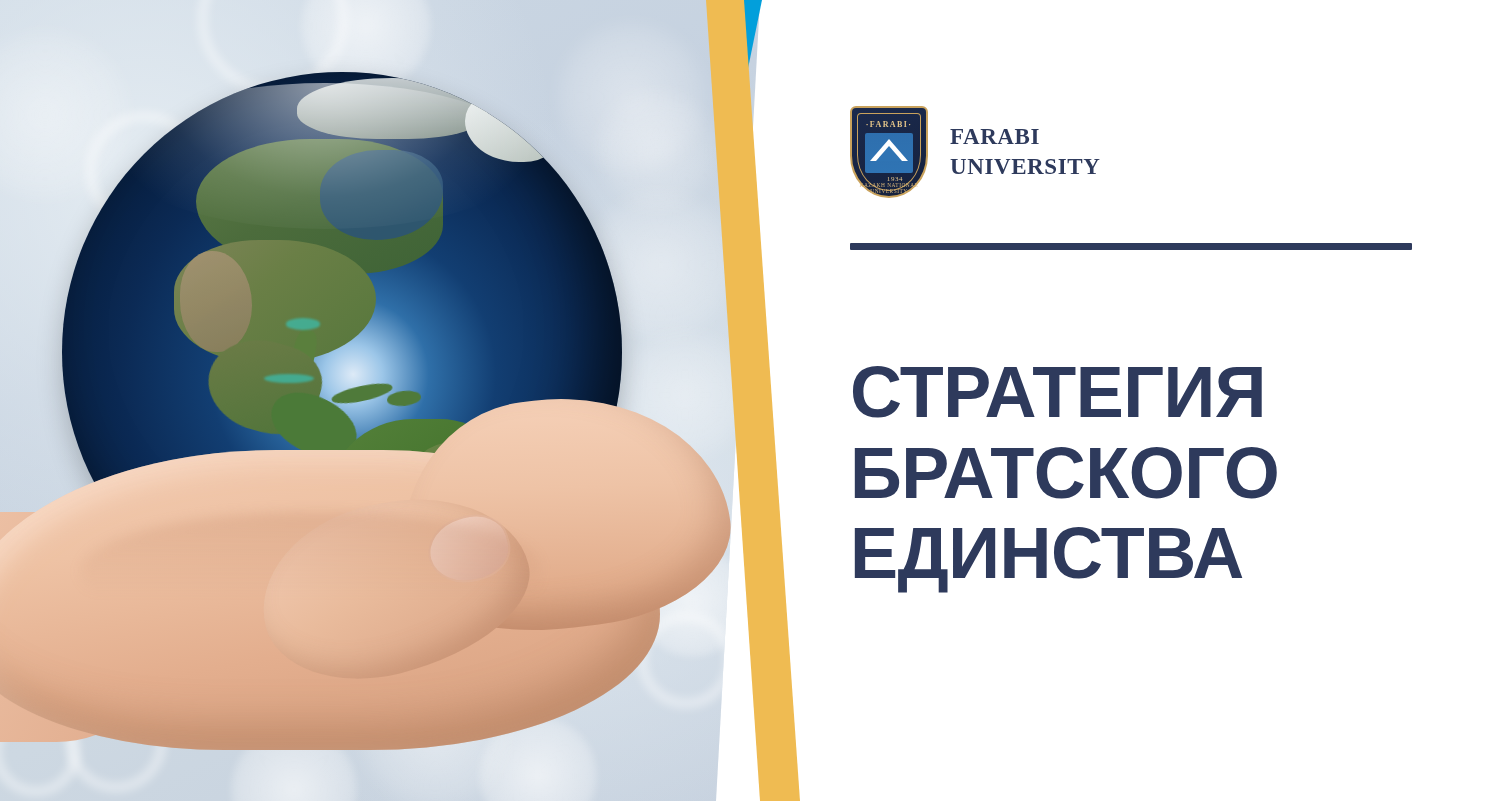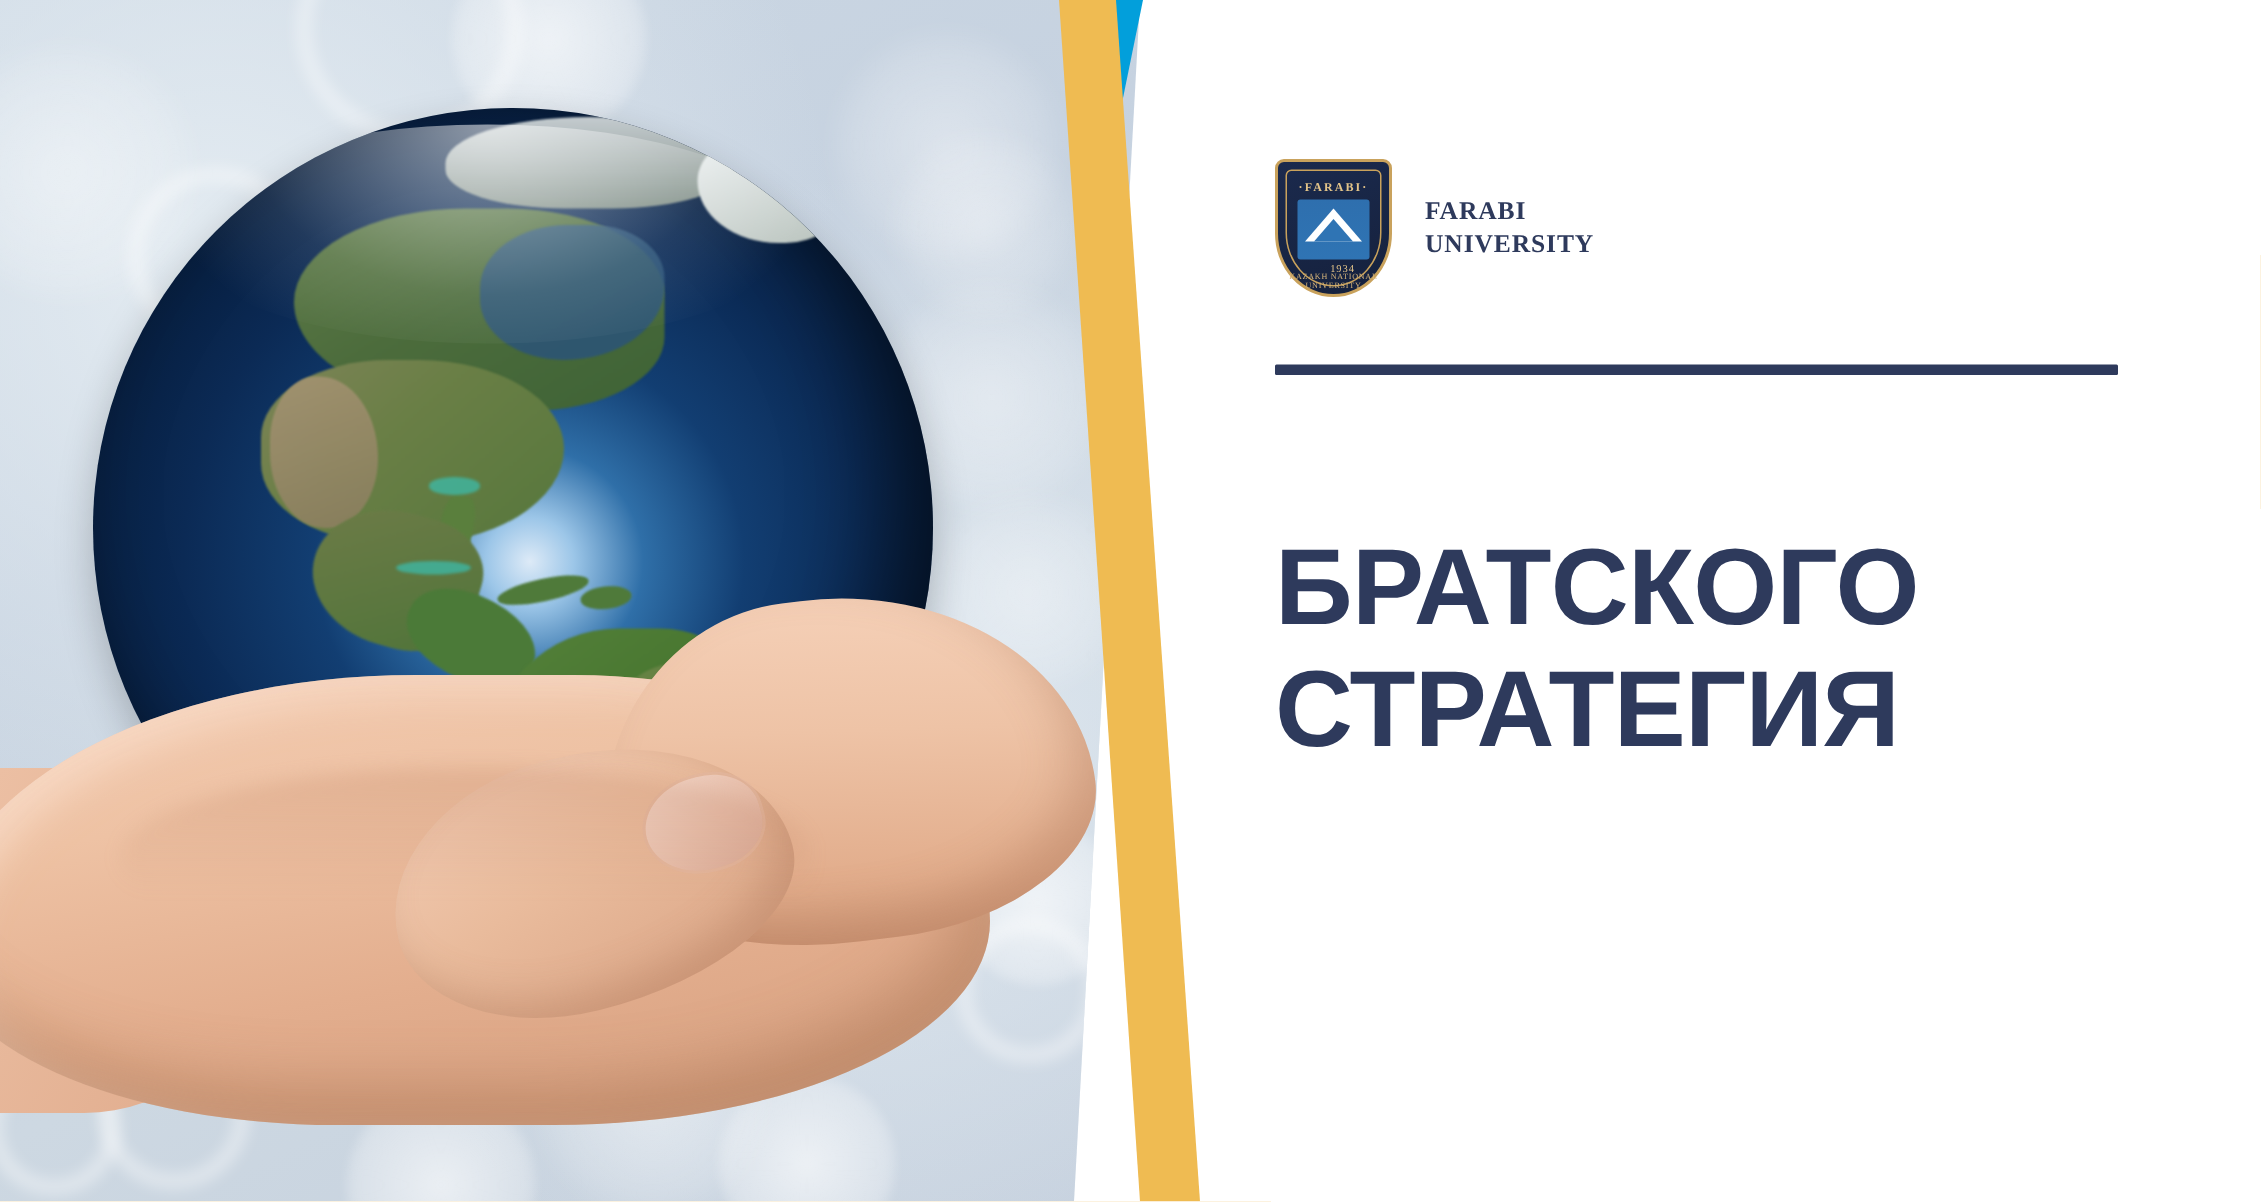--- a/index.html
+++ b/index.html
@@ -157,21 +157,21 @@
     color:#e3c489; font-size:7px; letter-spacing:.6px;
     font-family:"Liberation Serif", serif;
   }
   .crest-arc{
     position:absolute; left:0; right:0; bottom:4px; text-align:center;
     color:#d9b77c; font-size:5.4px; letter-spacing:.5px;
     font-family:"Liberation Serif", serif;
   }
   .brand-name{
     font-family:"Liberation Serif", serif; font-weight:700;
-    font-size:17px; line-height:1.32; letter-spacing:.6px;
+    font-size:23px; line-height:1.32; letter-spacing:.6px;
     color:var(--navy);
   }
 
   .divider{
     position:absolute; left:0; top:243px; width:562px; height:7px;
     background:var(--navy); border-radius:1px;
   }
 
   .headline{
     position:absolute; left:0; top:352px; width:600px;
@@ -257,18 +257,19 @@
       </div>
       <div class="brand-name">
         <div>FARABI</div>
         <div>UNIVERSITY</div>
       </div>
     </div>
 
     <div class="divider"></div>
 
     <h1 class="headline">
+      <span>СТРАТЕГИЯ</span>
       <span>БРАТСКОГО</span>
-      <span>СТРАТЕГИЯ</span>
+      <span>ЕДИНСТВА</span>
     </h1>
 
   </div>
 </div>
 
 </body></html>

